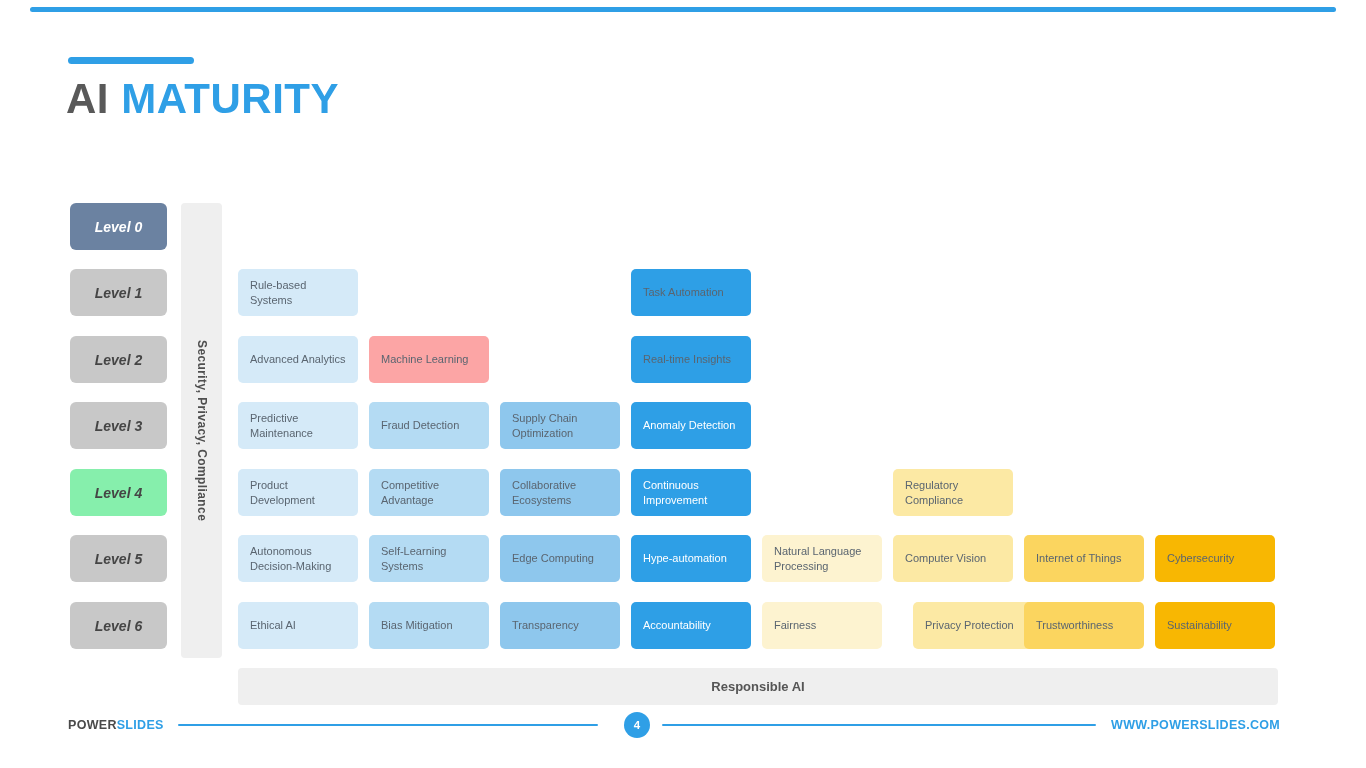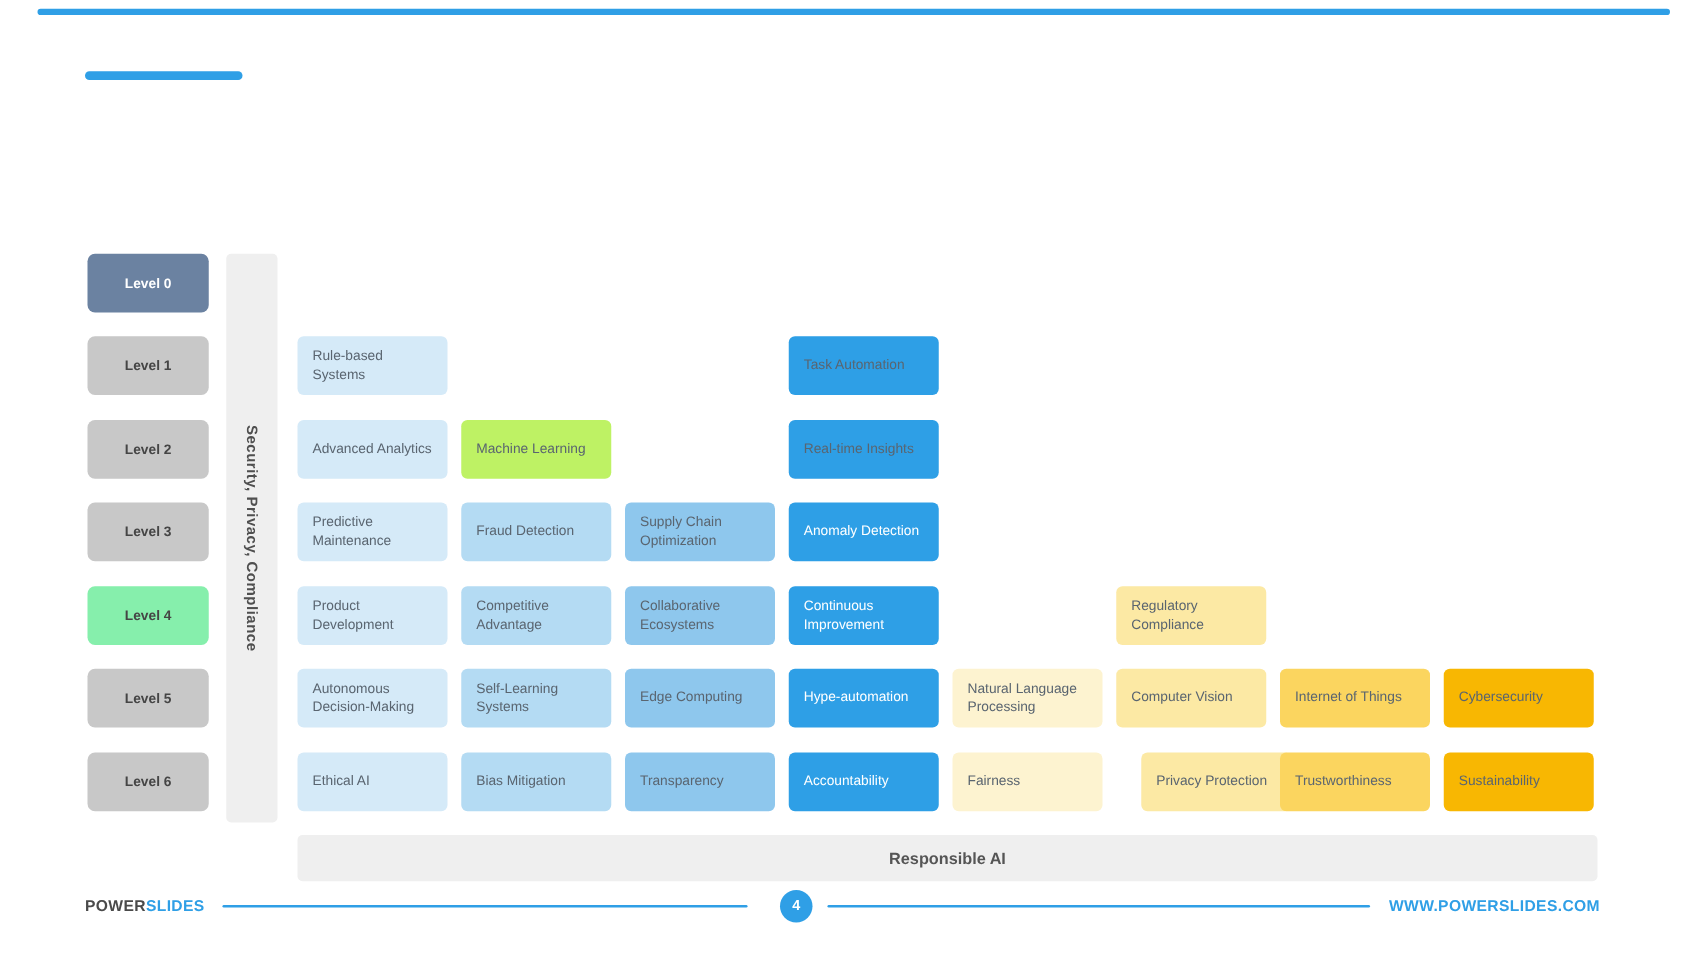--- a/index.html
+++ b/index.html
@@ -12,21 +12,21 @@
 
   .page-title{position:absolute;left:66px;top:76px;margin:0;font-size:42px;font-weight:700;
               letter-spacing:.5px;color:#595959;line-height:1.1;}
   .page-title .hl{color:#2f9fe6;}
 
   .subtitle{position:absolute;left:68px;top:141px;margin:0;font-size:27px;font-weight:700;
             color:#6e6e6e;line-height:1.15;}
 
   .lvl{position:absolute;left:70px;width:97px;height:47px;border-radius:6px;
        display:flex;align-items:center;justify-content:center;
-       font-size:11px;font-weight:700;color:#454545;}
+       font-size:14px;font-weight:700;color:#454545;font-style:italic;}
   .lvl0{color:#ffffff;}
 
   .vbar{position:absolute;left:181px;top:203px;width:41px;height:455px;border-radius:4px;
         display:flex;align-items:center;justify-content:center;}
   .vbar span{writing-mode:vertical-rl;font-size:12px;font-weight:700;color:#4f4f4f;
              letter-spacing:.4px;white-space:nowrap;}
 
   .acquire{position:absolute;left:369px;top:203px;width:382px;height:47px;border-radius:6px;
            display:flex;align-items:center;justify-content:center;
            color:#ffffff;font-size:13px;font-weight:700;}
@@ -53,20 +53,21 @@
 </style>
 </head>
 <body>
 
 <div class="slide">
 
   <div class="top-accent" style="background: rgb(47, 159, 230);"></div>
 
   <div class="title-underline" style="background: rgb(47, 159, 230);"></div>
 
+  <h1 class="page-title"><span>AI</span> <span class="hl">MATURITY</span></h1>
 
 
   <div id="level-column">
       <div class="lvl lvl0" style="top: 203px; background: rgb(107, 130, 161);">Level 0</div>
       <div class="lvl" style="top: 269px; background: rgb(200, 200, 200);">Level 1</div>
       <div class="lvl" style="top: 336px; background: rgb(200, 200, 200);">Level 2</div>
       <div class="lvl" style="top: 402px; background: rgb(200, 200, 200);">Level 3</div>
       <div class="lvl" style="top: 469px; background: #86efac;">Level 4</div>
       <div class="lvl" style="top: 535px; background: rgb(200, 200, 200);">Level 5</div>
       <div class="lvl" style="top: 602px; background: rgb(200, 200, 200);">Level 6</div>
@@ -74,21 +75,21 @@
 
   <div class="vbar" style="background: rgb(239, 239, 239);">
     <span>Security, Privacy, Compliance</span>
   </div>
 
 
   <div id="matrix">
       <div class="cell" style="left: 238px; top: 269px; background: rgb(213, 234, 248); color: rgb(90, 101, 112);">Rule-based Systems</div>
       <div class="cell" style="left: 631px; top: 269px; background: rgb(46, 159, 230); color: rgb(90, 101, 112);">Task Automation</div>
       <div class="cell" style="left: 238px; top: 336px; background: rgb(213, 234, 248); color: rgb(90, 101, 112);">Advanced Analytics</div>
-      <div class="cell" style="left: 369px; top: 336px; background: #bef264; color: rgb(90, 101, 112);">Machine Learning</div>
+      <div class="cell" style="left: 369px; top: 336px; background: #fca5a5; color: rgb(90, 101, 112);">Machine Learning</div>
       <div class="cell" style="left: 631px; top: 336px; background: rgb(46, 159, 230); color: rgb(90, 101, 112);">Real-time Insights</div>
       <div class="cell" style="left: 238px; top: 402px; background: rgb(213, 234, 248); color: rgb(90, 101, 112);">Predictive Maintenance</div>
       <div class="cell" style="left: 369px; top: 402px; background: rgb(180, 219, 243); color: rgb(90, 101, 112);">Fraud Detection</div>
       <div class="cell" style="left: 500px; top: 402px; background: rgb(142, 199, 237); color: rgb(90, 101, 112);">Supply Chain Optimization</div>
       <div class="cell" style="left: 631px; top: 402px; background: rgb(46, 159, 230); color: rgb(255, 255, 255);">Anomaly Detection</div>
       <div class="cell" style="left: 238px; top: 469px; background: rgb(213, 234, 248); color: rgb(90, 101, 112);">Product Development</div>
       <div class="cell" style="left: 369px; top: 469px; background: rgb(180, 219, 243); color: rgb(90, 101, 112);">Competitive Advantage</div>
       <div class="cell" style="left: 500px; top: 469px; background: rgb(142, 199, 237); color: rgb(90, 101, 112);">Collaborative Ecosystems</div>
       <div class="cell" style="left: 631px; top: 469px; background: rgb(46, 159, 230); color: rgb(255, 255, 255);">Continuous Improvement</div>
       <div class="cell" style="left: 893px; top: 469px; background: rgb(252, 233, 164); color: rgb(90, 101, 112);">Regulatory Compliance</div>

